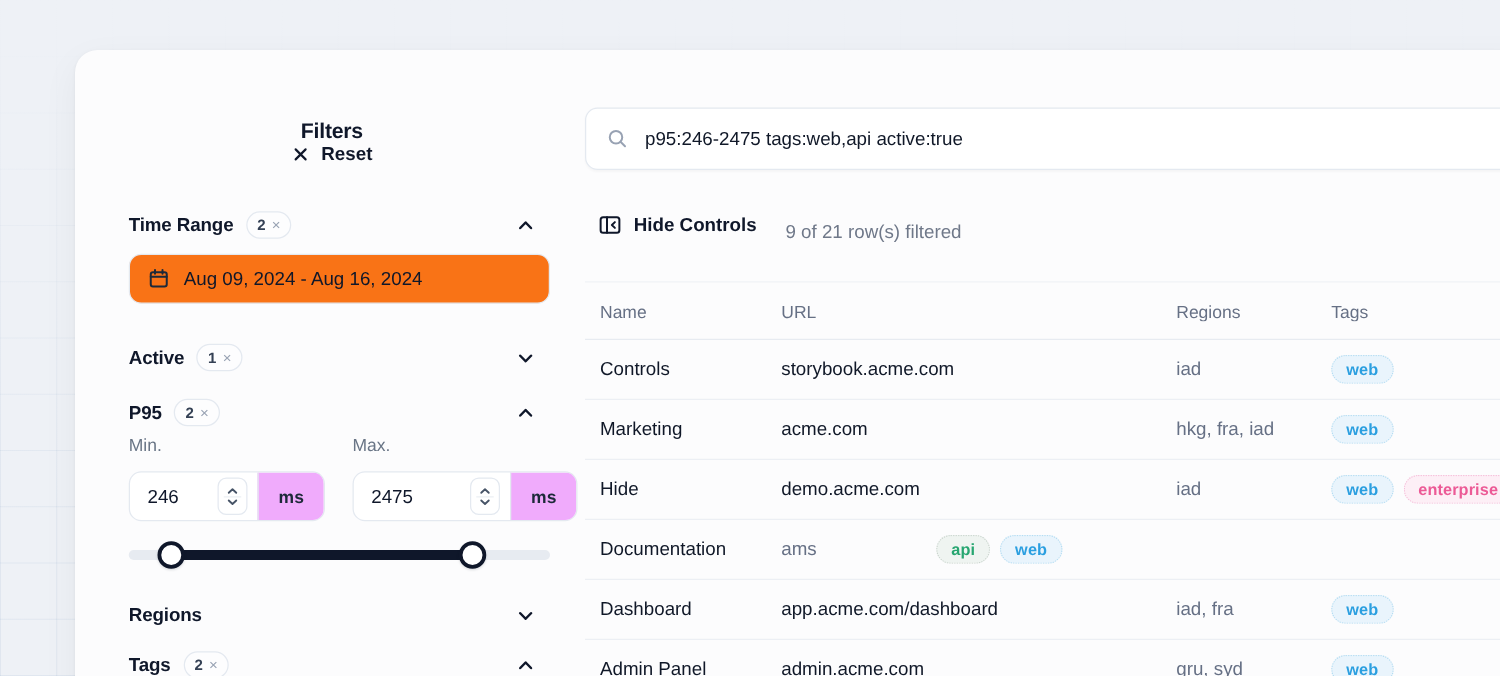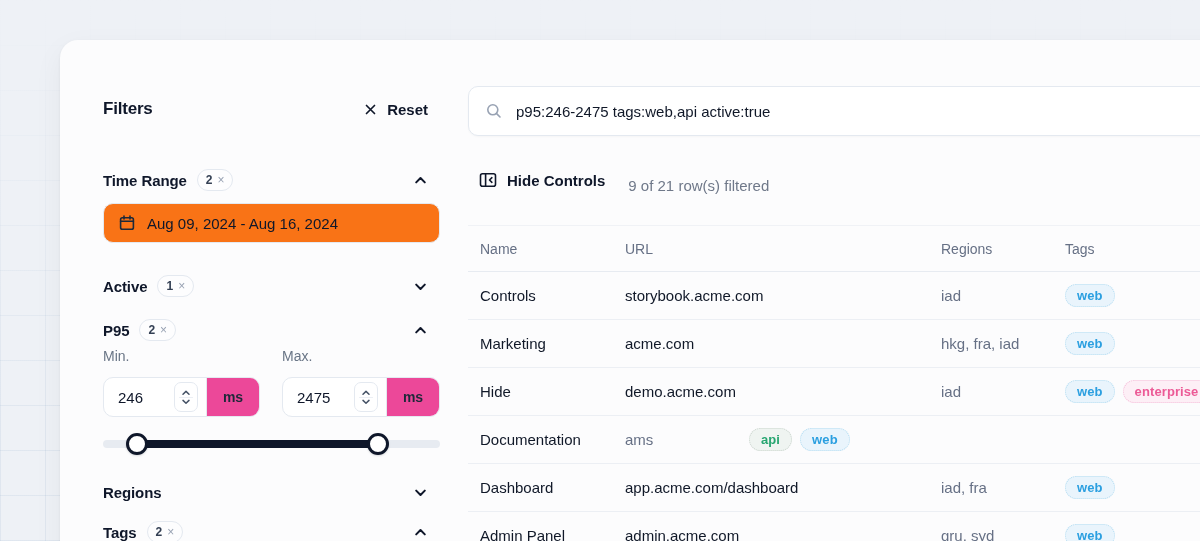--- a/index.html
+++ b/index.html
@@ -15,41 +15,41 @@
     background-size:100% 100%,45px 45px,45px 45px;
   }
   .card{
     position:absolute;left:60px;top:40px;width:1180px;height:560px;
     background:#fcfcfd;border-radius:18px;overflow:hidden;
     box-shadow:0 1px 3px rgba(16,24,40,.06),0 10px 30px rgba(16,24,40,.05);
   }
   
   .fpanel{position:absolute;left:43px;top:0;width:337px;height:100%;}
   .fpanel .abs{position:absolute;left:0;right:0;}
-  .panel-head{top:55px;height:28px;display:flex;align-items:center;justify-content:space-between;padding-right:12px;}
+  .panel-head{top:55px;height:28px;display:flex;align-items:center;justify-content:space-between;padding-right:12px;flex-direction:column;}
   .panel-title{font-size:17px;font-weight:700;letter-spacing:-.2px;}
   .reset-btn{display:flex;align-items:center;gap:9px;font-size:15px;font-weight:600;cursor:pointer;background:none;border:none;color:#0f172a;padding:0;font-family:inherit;}
   .sec-head{height:30px;display:flex;align-items:center;padding-right:12px;cursor:pointer;}
   .sec-label{font-size:15px;font-weight:700;letter-spacing:-.1px;}
   .count-badge{margin-left:10px;display:inline-flex;align-items:center;gap:5px;height:20px;padding:0 8px;border:1px solid #e4e9f0;border-radius:999px;background:#fdfdfe;cursor:pointer;}
   .count-badge .n{font-size:12px;font-weight:600;color:#344054;}
   .count-badge .x{font-size:12px;color:#98a2b3;line-height:1;}
   .chev{margin-left:auto;display:flex;color:#0f172a;}
   .chev.down{transform:rotate(180deg);}
   .date-btn{top:163px;height:40px;border:1px solid #e4e9f0;border-radius:10px;background:#f97316;display:flex;align-items:center;gap:11px;padding:0 14px;font-size:15px;font-weight:500;color:#0f172a;cursor:pointer;box-sizing:border-box;font-family:inherit;width:100%;}
   .mm-labels{top:308px;height:20px;}
   .mm-label{position:absolute;top:0;font-size:14px;font-weight:500;color:#697586;}
   .num-row{top:337px;height:40px;}
   .num-group{position:absolute;top:0;height:40px;border:1px solid #e4e9f0;border-radius:10px;background:#fff;display:flex;overflow:hidden;box-sizing:border-box;}
   .num-wrap{flex:1;display:flex;align-items:center;padding:0 8px 0 14px;gap:6px;}
   .num-input{border:none;outline:none;width:100%;min-width:0;font-size:15px;font-weight:500;color:#0f172a;font-family:inherit;background:transparent;padding:0;}
   .stepper{width:22px;height:28px;border:1px solid #e4e9f0;border-radius:7px;display:flex;flex-direction:column;align-items:center;justify-content:center;flex:none;cursor:pointer;background:#fff;}
   .stepper .sep{width:14px;height:1px;background:#eceff4;margin:1px 0;}
   .stepper svg{display:block;color:#475467;}
-  .unit{width:52px;flex:none;background:#ec4899;border-left:1px solid #e4e9f0;display:flex;align-items:center;justify-content:center;font-size:14px;font-weight:600;color:#1d2939;}
+  .unit{width:52px;flex:none;background:#f0abfc;border-left:1px solid #e4e9f0;display:flex;align-items:center;justify-content:center;font-size:14px;font-weight:600;color:#1d2939;}
   .slider{top:394px;height:20px;}
   .slider .track{position:absolute;left:0;right:0;top:50%;height:8px;margin-top:-4px;background:#e7ebf1;border-radius:999px;cursor:pointer;}
   .slider .range{position:absolute;top:50%;height:8px;margin-top:-4px;background:#0f172a;}
   .slider .handle{position:absolute;top:50%;width:16px;height:16px;border-radius:50%;background:#fff;border:3px solid #0f172a;transform:translate(-50%,-50%);box-shadow:0 1px 2px rgba(16,24,40,.15);cursor:grab;}
   
   .search-box{position:absolute;left:408px;top:46px;width:790px;height:50px;border:1px solid #e4e9f0;border-radius:10px;background:#fff;display:flex;align-items:center;padding:0 16px;gap:11px;box-sizing:border-box;box-shadow:0 1px 2px rgba(16,24,40,.03);}
   .search-box input{flex:1;border:none;outline:none;font-size:15px;color:#101828;font-family:inherit;background:transparent;}
   .search-icon{color:#98a2b3;display:flex;flex:none;}
   .controls{position:absolute;left:418px;top:127px;height:26px;display:flex;align-items:center;}
   .hide-btn{display:flex;align-items:center;gap:9px;background:none;border:none;padding:0;cursor:pointer;font-family:inherit;font-size:15px;font-weight:600;color:#0f172a;}
@@ -147,21 +147,21 @@
                 <polyline points="2,4.2 5,1.4 8,4.2"></polyline>
               </svg>
             <span class="sep"></span>
             <svg width="10" height="6" viewBox="0 0 10 6" fill="none" stroke="currentColor" stroke-width="1.5" stroke-linecap="round" stroke-linejoin="round">
                 <polyline points="2,1.4 5,4.2 8,1.4"></polyline>
               </svg>
           </span>
         </div>
         <span class="unit">ms</span>
       </div>
-      <div class="num-group" style="left:179px;width:158px;">
+      <div class="num-group" style="left:179px;width:180px;">
         <div class="num-wrap">
           <input class="num-input" value="2475" style="">
           <span class="stepper">
             <svg width="10" height="6" viewBox="0 0 10 6" fill="none" stroke="currentColor" stroke-width="1.5" stroke-linecap="round" stroke-linejoin="round">
                 <polyline points="2,4.2 5,1.4 8,4.2"></polyline>
               </svg>
             <span class="sep"></span>
             <svg width="10" height="6" viewBox="0 0 10 6" fill="none" stroke="currentColor" stroke-width="1.5" stroke-linecap="round" stroke-linejoin="round">
                 <polyline points="2,1.4 5,4.2 8,1.4"></polyline>
               </svg>

